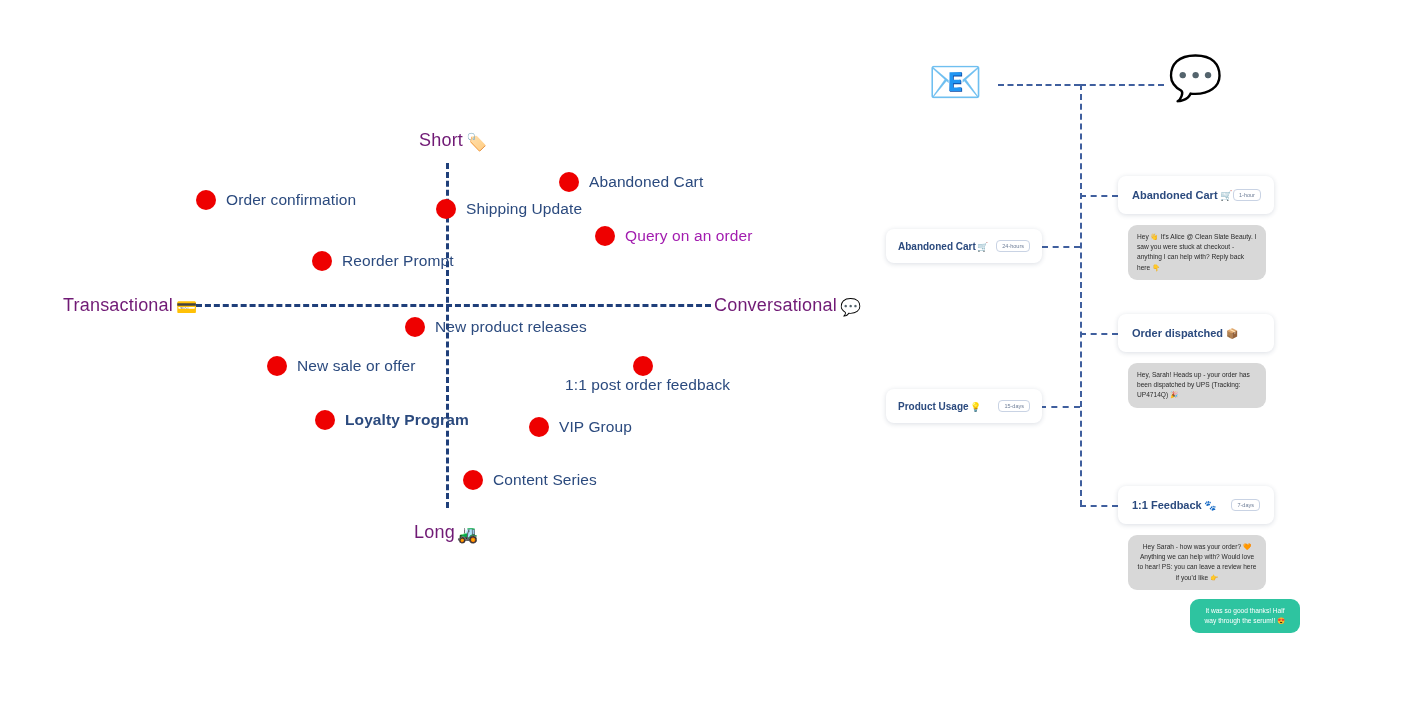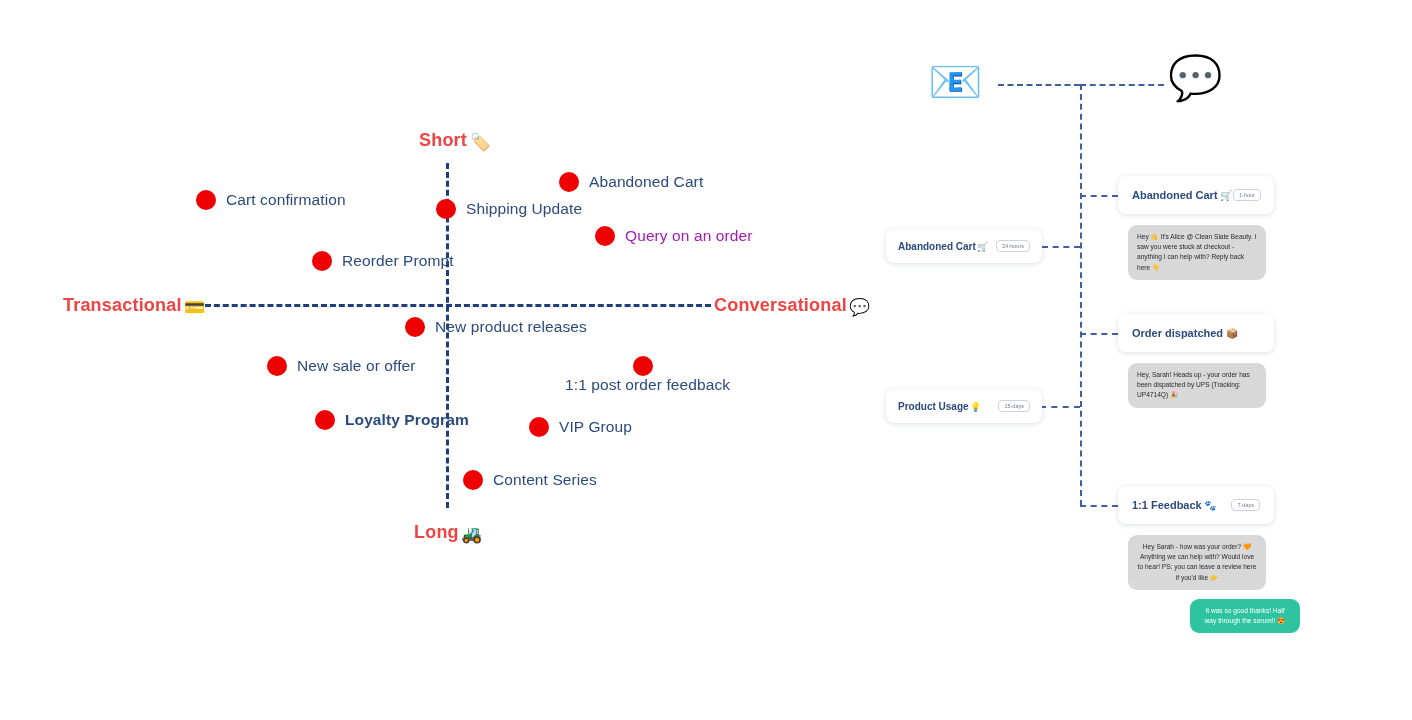--- a/index.html
+++ b/index.html
@@ -40,22 +40,22 @@
     left: 196px;
     top: 304px;
     width: 515px;
     height: 0;
     border-top: 3px dashed #1f3f7a;
   }
 
   .axis-label {
     position: absolute;
     font-size: 18px;
-    font-weight: bold;
-    color: #ef4444;
+    font-weight: normal;
+    color: #701a75;
     white-space: nowrap;
     letter-spacing: 0.2px;
   }
   .axis-label .emo {
     font-size: 17px;
     margin-left: 3px;
     vertical-align: -2px;
   }
   #label-short { left: 419px; top: 130px; }
   #label-long  { left: 414px; top: 522px; }
@@ -217,21 +217,21 @@
     <span>Transactional</span><span class="emo">💳</span>
   </div>
 
   <div class="axis-label" id="label-conversational">
     <span>Conversational</span><span class="emo">💬</span>
   </div>
 
   <div id="points-layer">
       <div class="point" style="left: 196px; top: 190px;">
         <div class="dot" style="background: rgb(238, 0, 0);"></div>
-        <div class="point-label" style="color: rgb(43, 74, 126);">Cart confirmation</div>
+        <div class="point-label" style="color: rgb(43, 74, 126);">Order confirmation</div>
       </div>
       <div class="point" style="left: 436px; top: 199px;">
         <div class="dot" style="background: rgb(238, 0, 0);"></div>
         <div class="point-label" style="color: rgb(43, 74, 126);">Shipping Update</div>
       </div>
       <div class="point" style="left: 559px; top: 172px;">
         <div class="dot" style="background: rgb(238, 0, 0);"></div>
         <div class="point-label" style="color: rgb(43, 74, 126);">Abandoned Cart</div>
       </div>
       <div class="point" style="left: 595px; top: 226px;">

